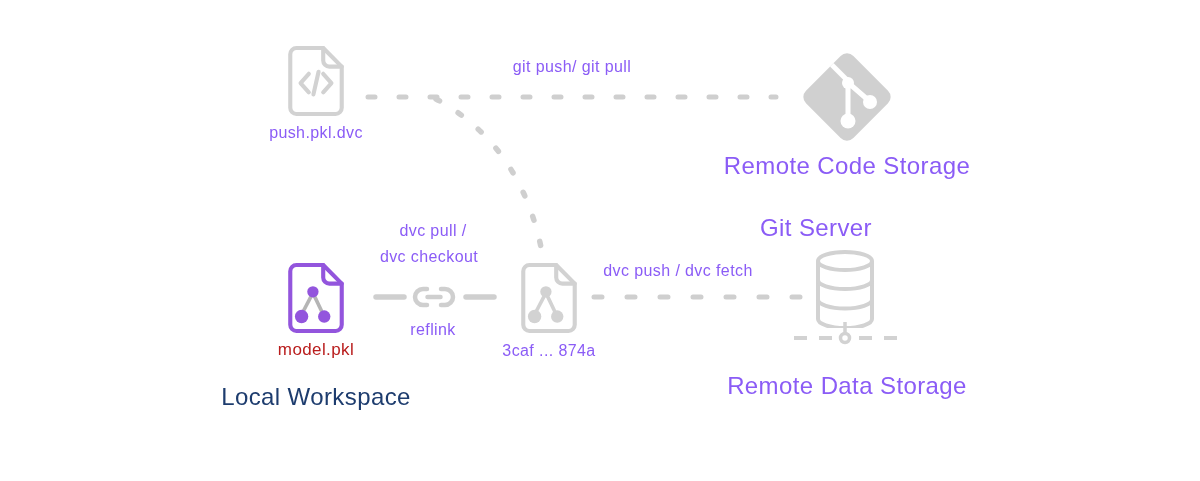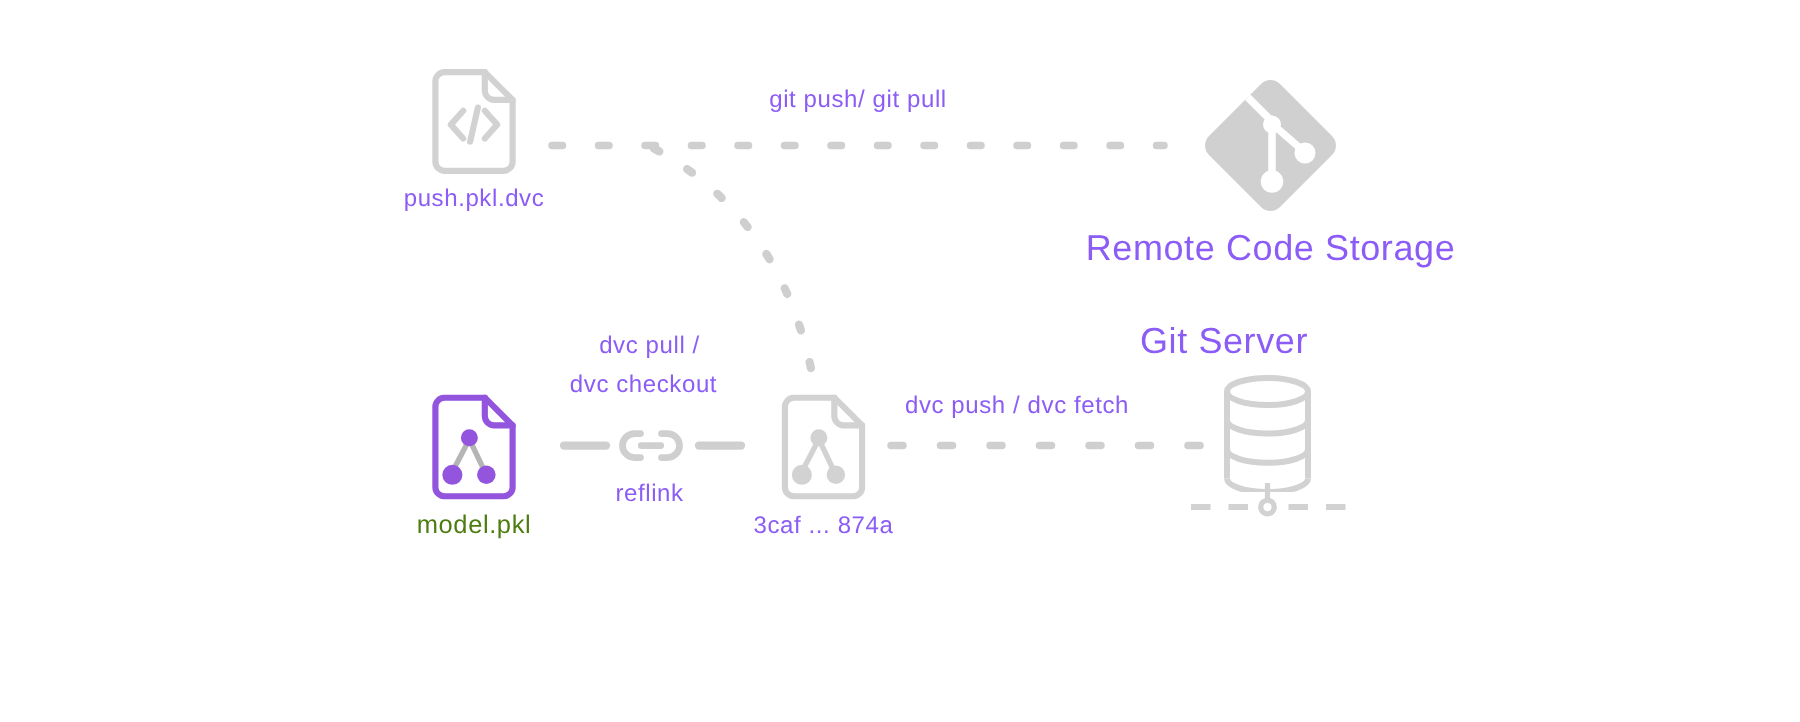--- a/index.html
+++ b/index.html
@@ -8,21 +8,21 @@
     overflow:hidden;font-family:"Liberation Sans", sans-serif;
   }
   .layer{position:absolute;left:0;top:0;}
   .label{
     position:absolute;white-space:nowrap;transform:translateX(-50%);
     color:#8b5cf6;letter-spacing:0.4px;font-weight:400;
   }
   .label.small{font-size:16px;}
   .label.big{font-size:24px;}
   .label.navy{color:#1d3c6e;}
-  .label.purple-file{color:#4d7c0f;}
+  .label.purple-file{color:#b91c1c;}
   .icon{position:absolute;}
 </style>
 </head>
 <body>
 
 <div class="canvas">
 
   <svg class="layer" width="1200" height="481">
 
     <line x1="368" y1="97" x2="776" y2="97" stroke="#cfcfcf" stroke-width="5" stroke-linecap="round" stroke-dasharray="7 24"></line>
@@ -122,19 +122,21 @@
 
   <div class="label big" style="left:847px;top:152px;">Remote Code Storage</div>
   <div class="label big" style="left:816px;top:182px;margin-top:32px;">Git Server</div>
 
   <div class="label small" style="left:433px;top:222px;">dvc pull /</div>
   <div class="label small" style="left:429px;top:248px;">dvc checkout</div>
 
   <div class="label small" style="left:433px;top:321px;">reflink</div>
 
   <div class="label small purple-file" style="left:316px;top:340px;font-size:17px;">model.pkl</div>
+  <div class="label big navy" style="left:316px;top:383px;">Local Workspace</div>
 
   <div class="label small" style="left:549px;top:342px;">3caf ... 874a</div>
 
   <div class="label small" style="left:678px;top:262px;text-align:right;">dvc push / dvc fetch</div>
 
+  <div class="label big" style="left:847px;top:372px;">Remote Data Storage</div>
 
 </div>
 
 </body></html>

